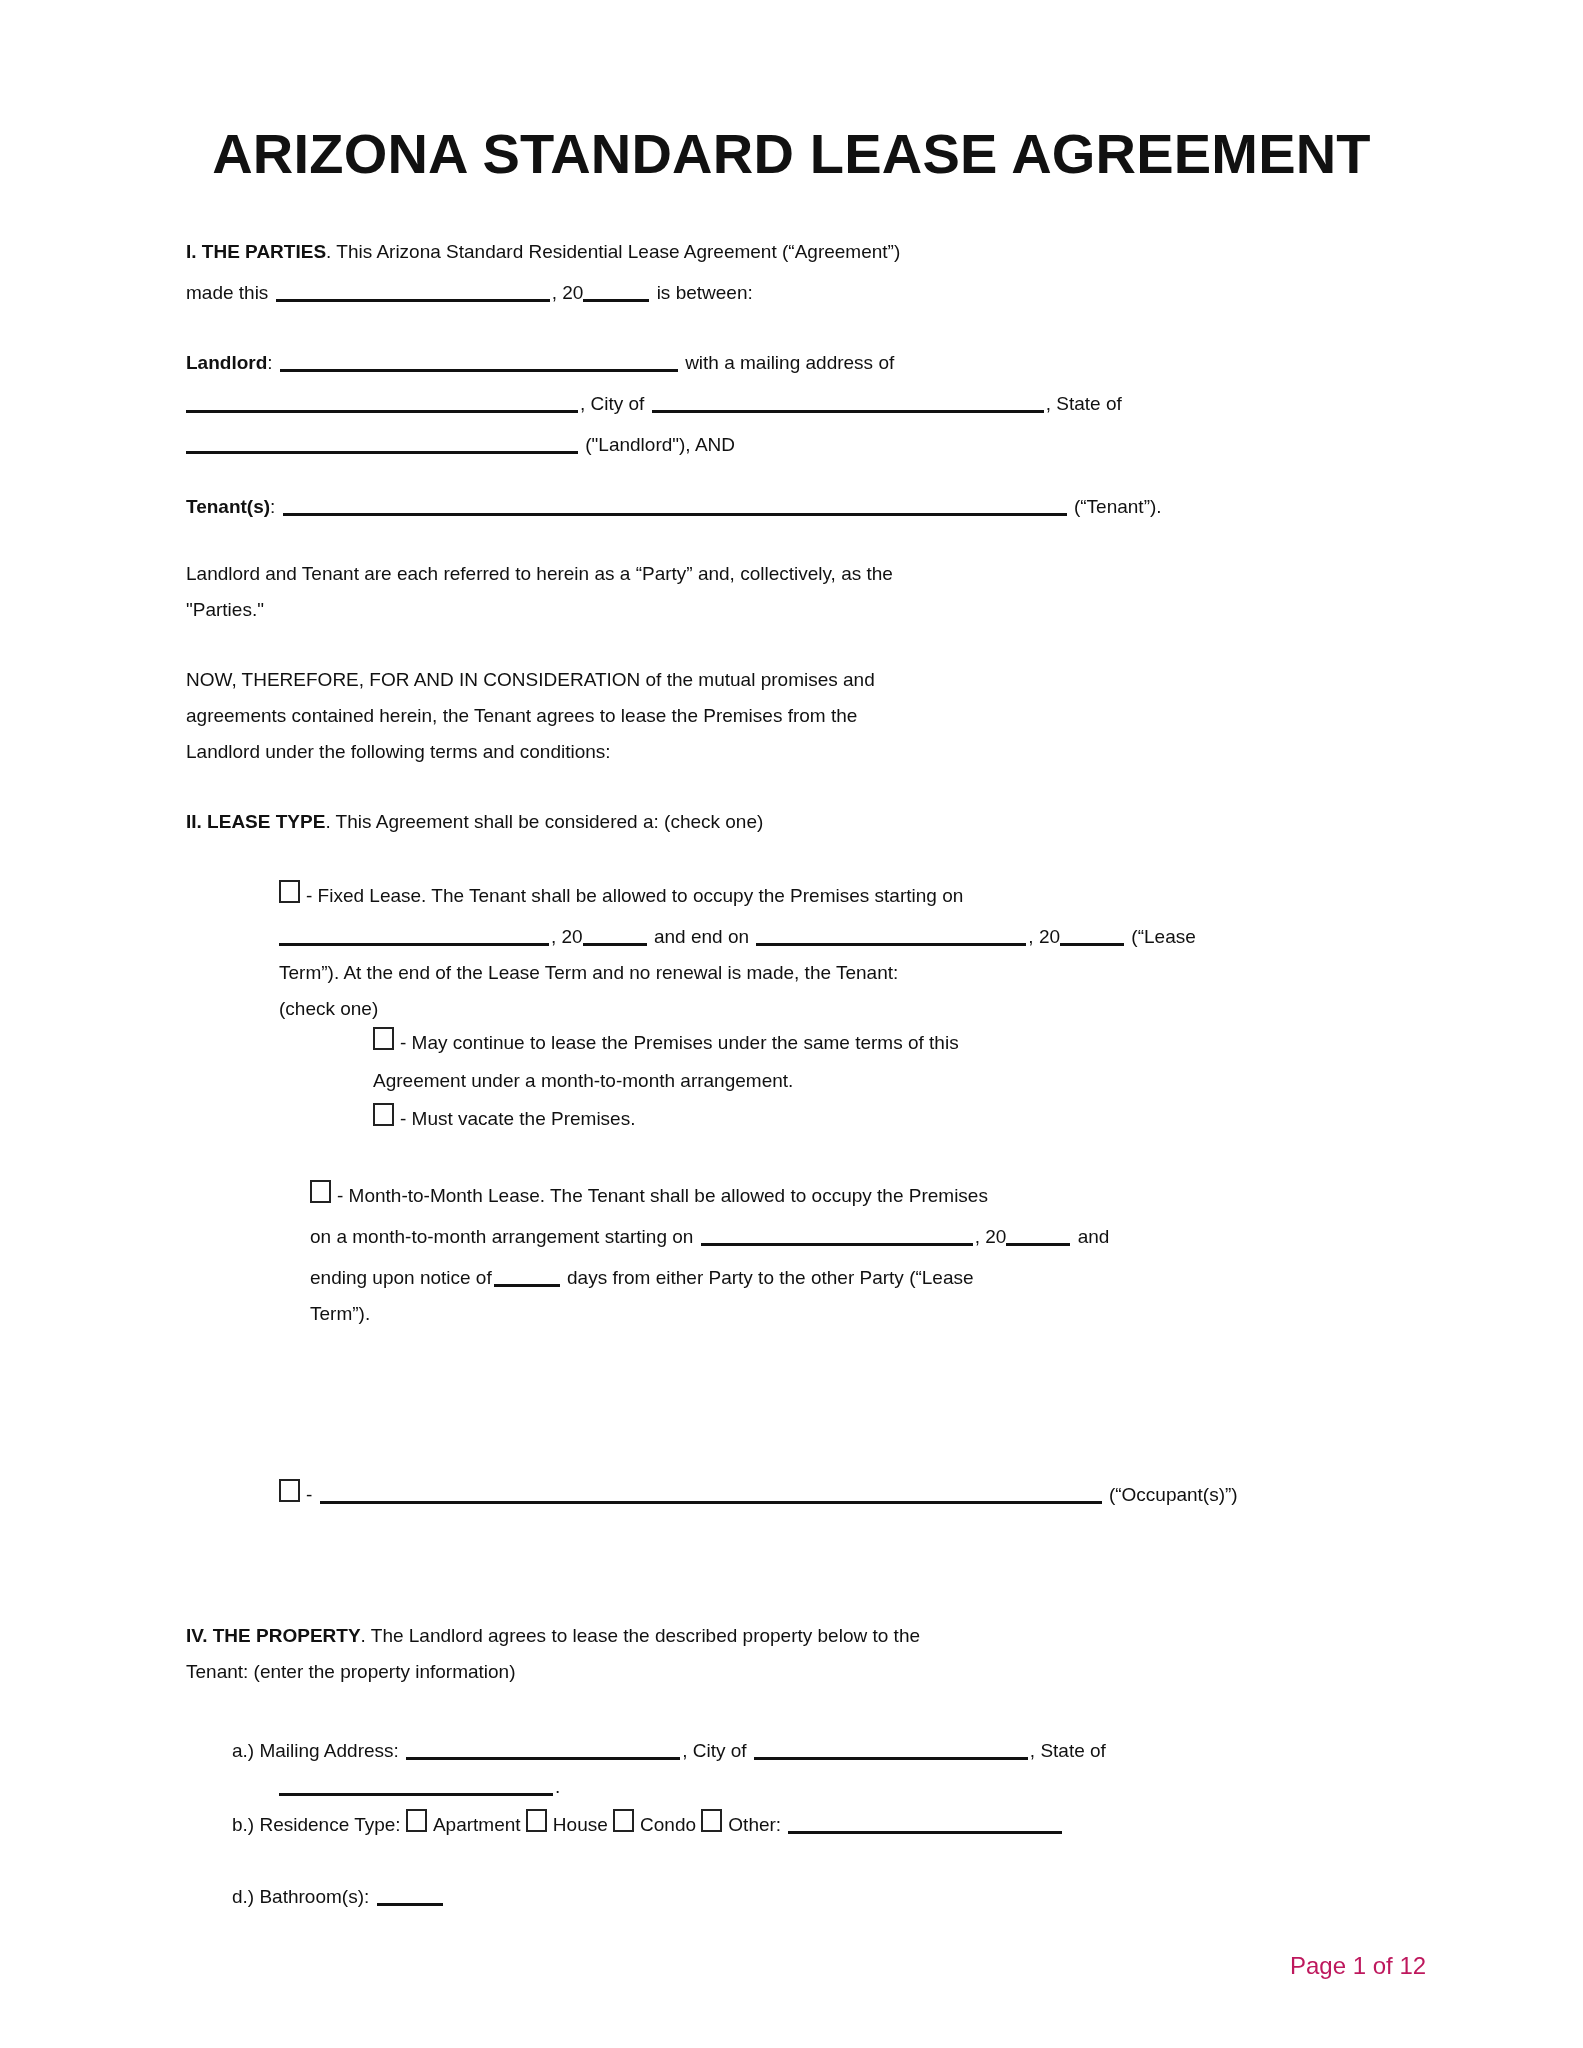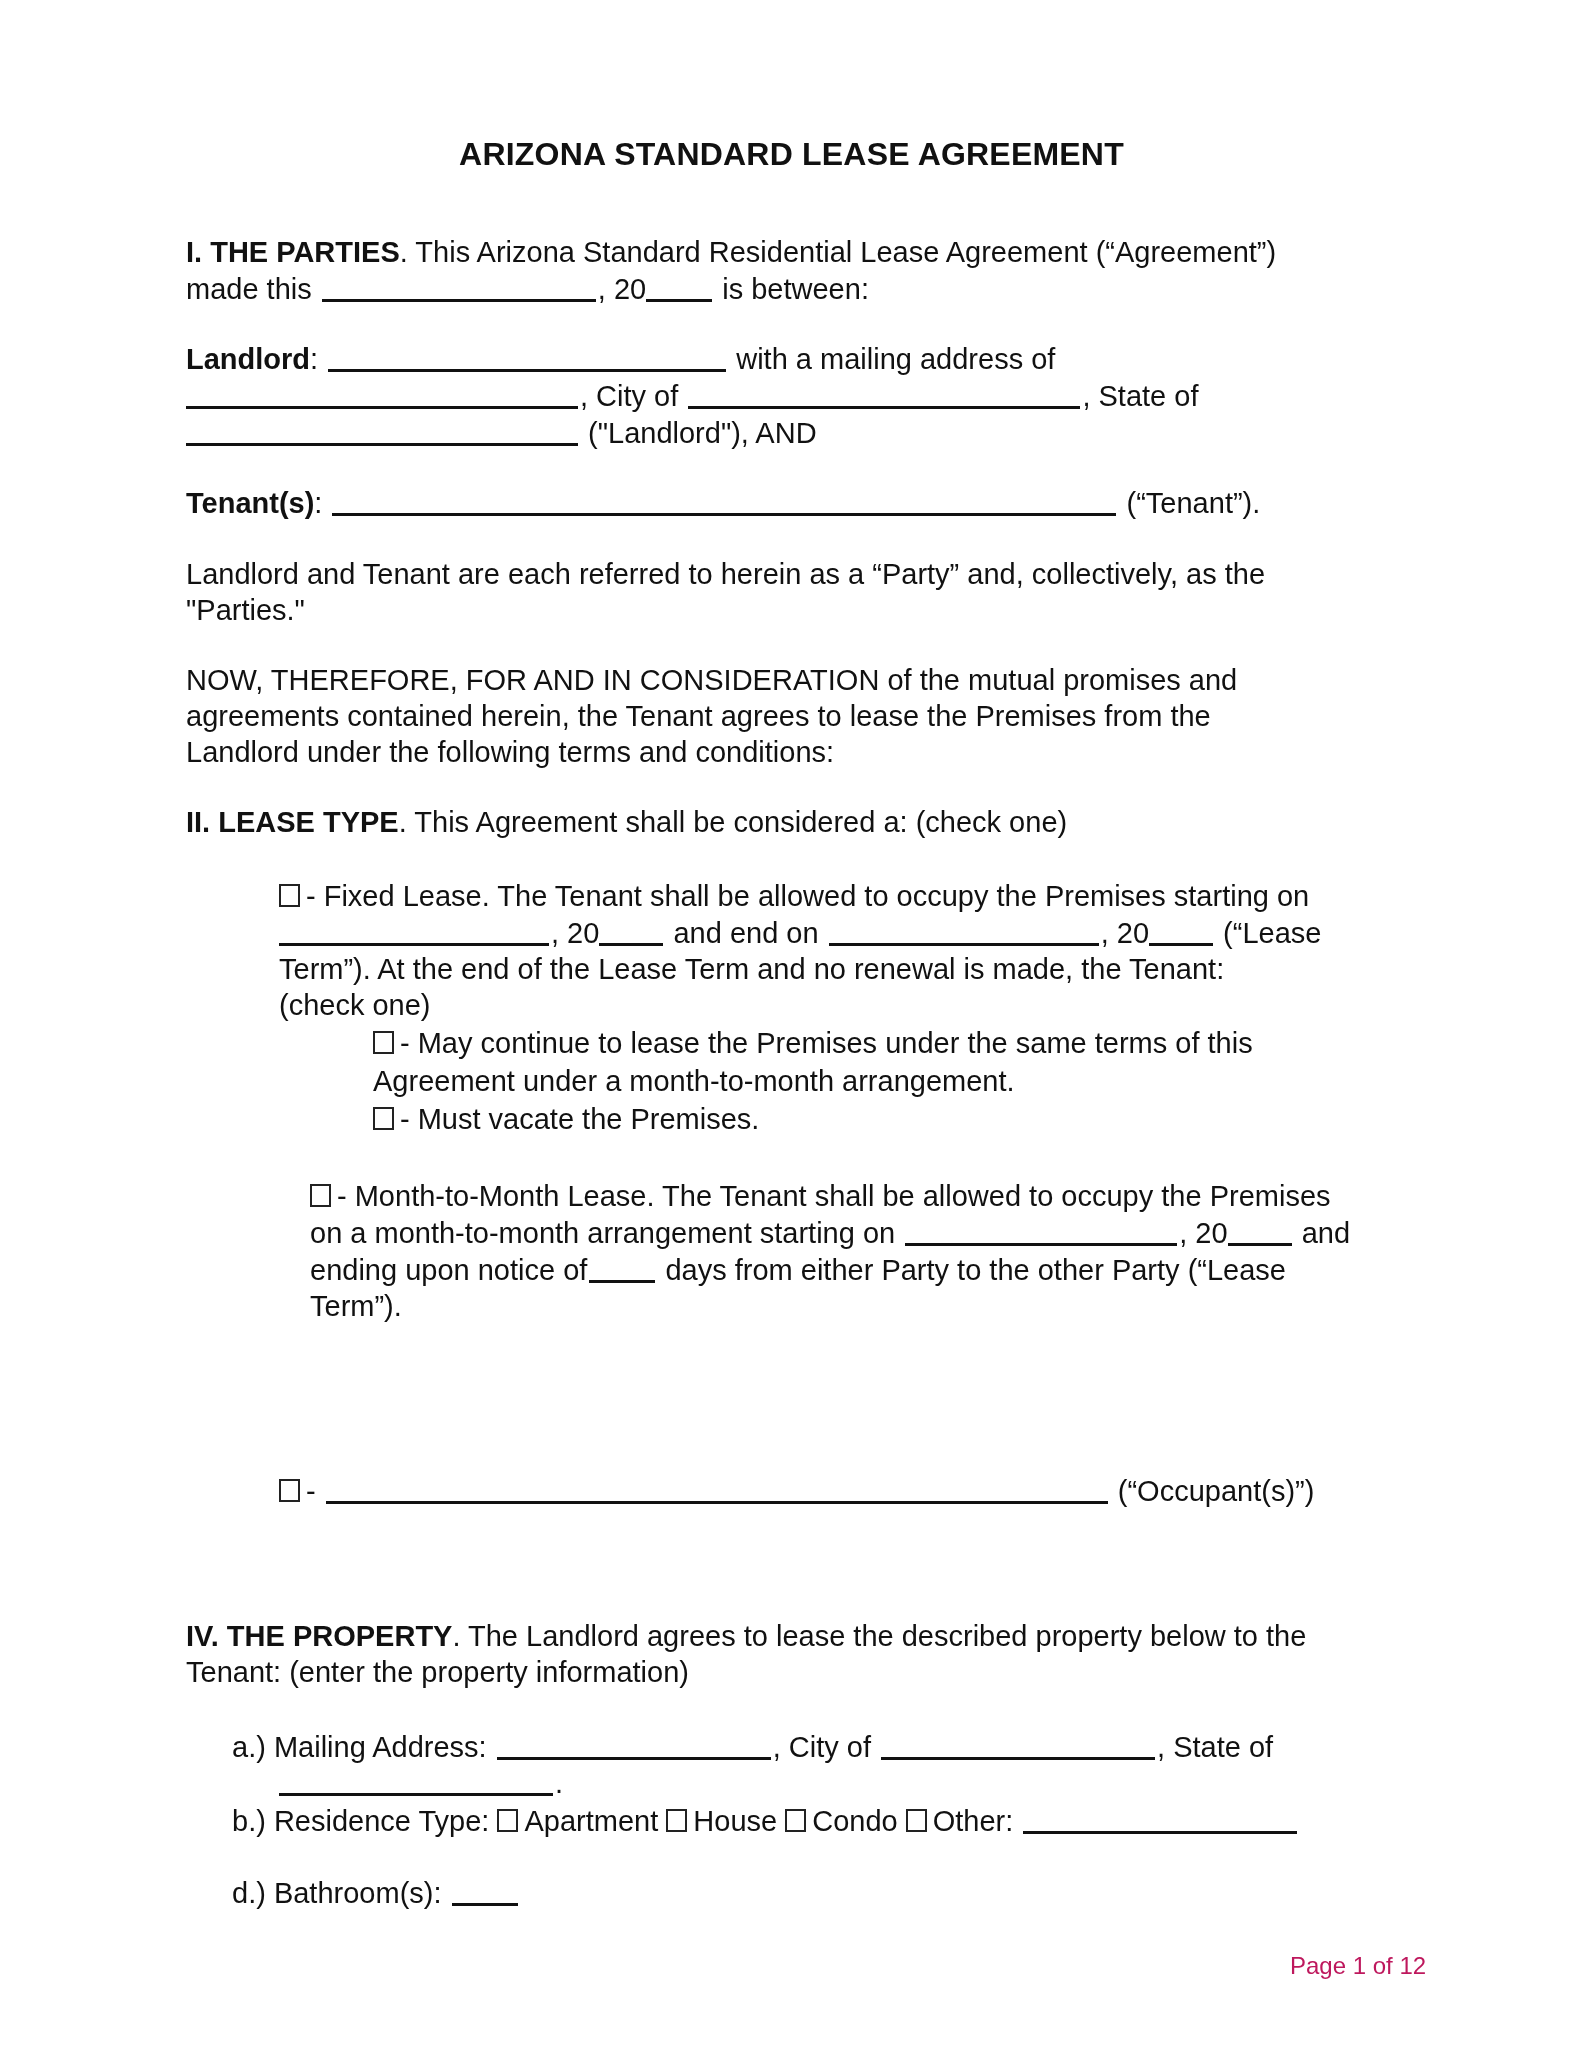--- a/index.html
+++ b/index.html
@@ -21,29 +21,29 @@
       width: 1583px;
       height: 2048px;
     }
     .title {
       position: absolute;
       left: 0;
       width: 1583px;
       top: 128px;
       text-align: center;
       font-weight: bold;
-      font-size: 32px;
+      font-size: 56px;
       letter-spacing: 0.2px;
       line-height: 52px;
     }
     .blk {
       position: absolute;
       left: 186px;
       width: 1220px;
-      font-size: 29px;
+      font-size: 19px;
       line-height: 36px;
     }
     .ind1 { left: 279px; width: 1130px; }
     .ind2 { left: 373px; width: 1040px; }
     .inda { left: 232px; width: 1180px; }
     .b { font-weight: bold; }
     .blank {
       display: inline-block;
       border-bottom: 3px solid #111;
       height: 26px;

